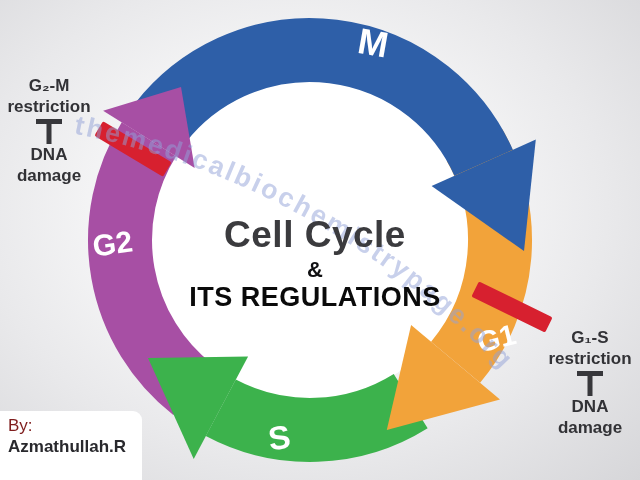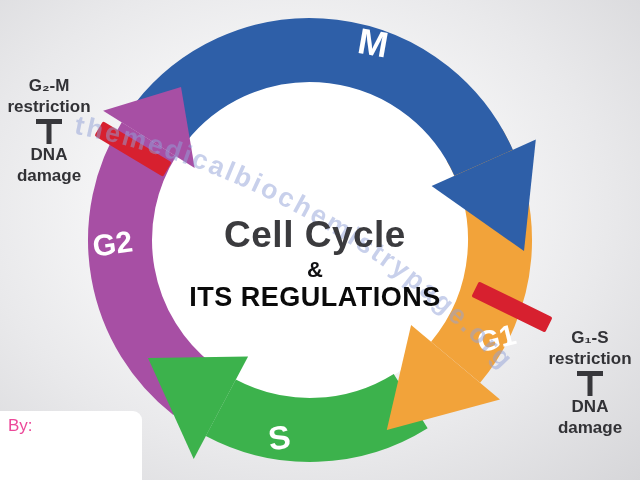--- a/index.html
+++ b/index.html
@@ -24,21 +24,21 @@
   .cp-line{font-size:17px;font-weight:700;line-height:1.22;}
   .tbar{position:relative;width:26px;height:25px;margin:2px auto 1px;}
   .tbar::before{content:"";position:absolute;left:0;right:0;top:0;height:5px;background:#37373b;}
   .tbar::after{content:"";position:absolute;left:50%;top:4px;bottom:0;width:5px;transform:translateX(-50%);background:#37373b;}
   
   .author-box{
     position:absolute;left:0;top:411px;width:130px;height:69px;
     background:#ffffff;border-top-right-radius:9px;
     padding:5px 4px 0 8px;z-index:7;
   }
-  .author-line{font-size:17px;line-height:1.22;color:#ec4899;}
+  .author-line{font-size:17px;line-height:1.22;color:#7f1d1d;}
   .author-name{font-weight:700;color:#29292d;}
 </style>
 </head>
 <body>
 
 <div class="stage">
 
   <svg width="640" height="480" viewBox="0 0 640 480">
 
     <circle cx="310" cy="240" r="159" fill="#ffffff"></circle>
@@ -91,15 +91,16 @@
 
   <div class="cp-block cp-right">
     <div class="cp-line">G₁-S</div>
     <div class="cp-line">restriction</div>
     <div class="tbar"></div>
     <div class="cp-line">DNA damage</div>
   </div>
 
   <div class="author-box">
     <div class="author-line">By:</div>
+    <div class="author-line author-name">Azmathullah.R</div>
   </div>
 
 </div>
 
 </body></html>

